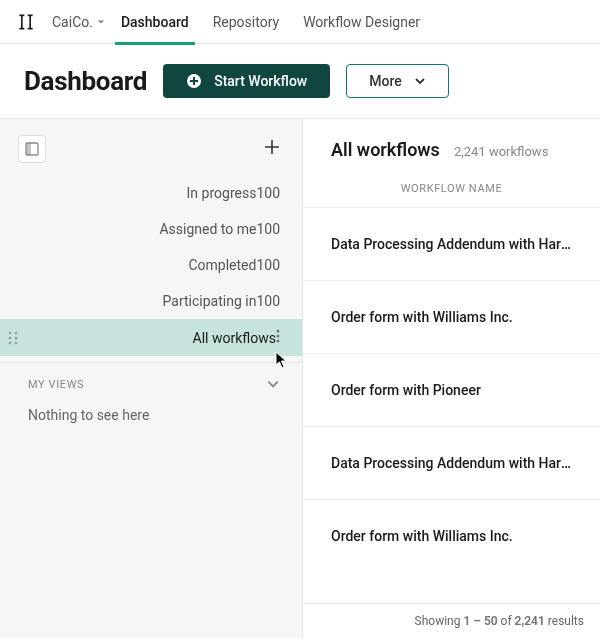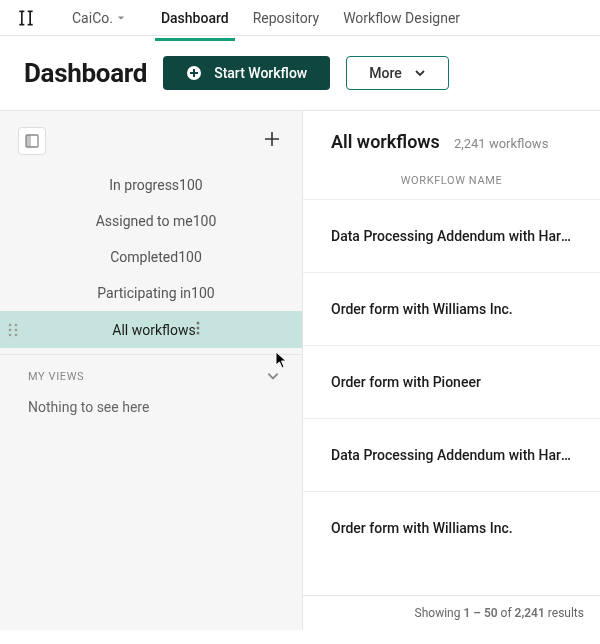--- a/index.html
+++ b/index.html
@@ -9,24 +9,24 @@
       width: 600px;
       height: 644px;
       overflow: hidden;
       color: #1a1a1a;
     }
 
     
     .topnav {
       display: flex;
       align-items: center;
-      height: 36px;
+      height: 44px;
       border-bottom: 1px solid #e5e5e5;
       padding: 0 16px;
-      gap: 36px;
+      gap: 16px;
       font-size: 14px;
     }
     .logo svg { display: block; }
     .brand-group { display: flex; align-items: center; gap: 4px; color: #555; }
     .nav-tabs { display: flex; gap: 24px; }
     .nav-tab {
       padding: 14px 0;
       cursor: pointer;
       color: #555;
       position: relative;
@@ -105,21 +105,21 @@
       background: #fff;
       border: 1px solid #ddd;
       border-radius: 4px;
     }
     .plus-icon { font-size: 24px; color: #333; cursor: pointer; line-height: 1; }
 
     .filter-list { display: flex; flex-direction: column; }
     .filter-item {
       display: flex;
       align-items: center;
-      justify-content: center;
+      justify-content: flex-end;
       padding: 10px 22px 10px 32px;
       cursor: pointer;
       position: relative;
     }
     .filter-item .count { color: #555; }
     .filter-item.active {
       background: #c6e4dd;
       color: #1a1a1a;
     }
     .filter-item.active .drag-handle {

